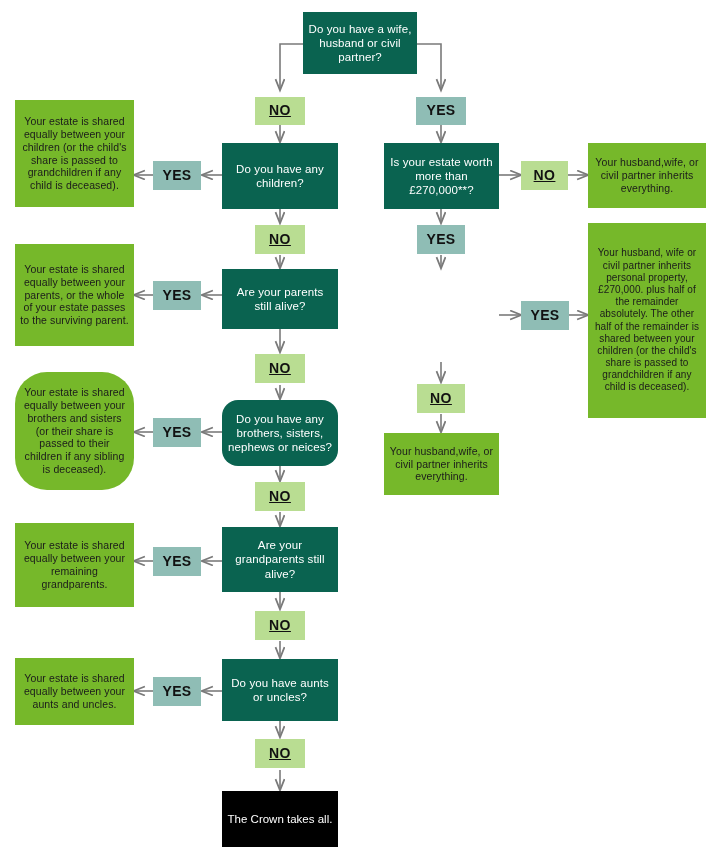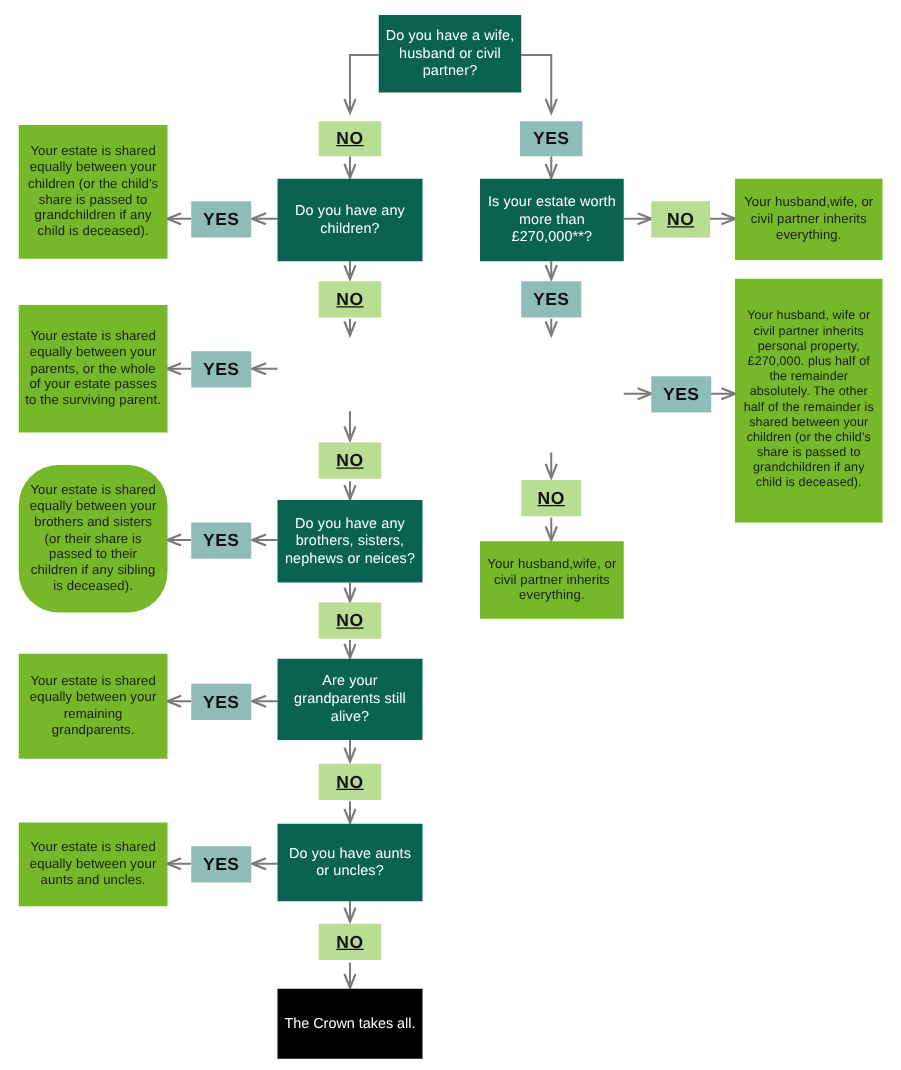--- a/index.html
+++ b/index.html
@@ -117,22 +117,23 @@
     </g>
   </svg>
 
   <div class="node question" style="left:303px;top:8px;width:114px;height:62px;">Do you have a wife, husband or civil partner?</div>
 
   <div class="node chip-no" style="left:255px;top:93px;width:50px;height:28px;">NO</div>
   <div class="node chip-yes" style="left:416px;top:93px;width:50px;height:28px;">YES</div>
 
   <div class="node question" style="left:222px;top:139px;width:116px;height:66px;">Do you have any children?</div>
 
+  <div class="node question" style="left:222px;top:265px;width:116px;height:60px;">Are your parents still alive?</div>
 
-  <div class="node question" style="left:222px;top:396px;width:116px;height:66px;">Do you have any brothers, sisters, nephews or neices?</div>
+  <div class="node question" style="left:222px;top:396px;width:116px;height:66px;border-radius:16px;">Do you have any brothers, sisters, nephews or neices?</div>
 
   <div class="node question" style="left:222px;top:655px;width:116px;height:62px;">Do you have aunts or uncles?</div>
 
   <div class="node question" style="left:222px;top:523px;width:116px;height:65px;">Are your grandparents still alive?</div>
 
   <div class="node chip-no" style="left:255px;top:221px;width:50px;height:29px;">NO</div>
   <div class="node chip-no" style="left:255px;top:350px;width:50px;height:29px;">NO</div>
   <div class="node chip-no" style="left:255px;top:478px;width:50px;height:29px;">NO</div>
   <div class="node chip-no" style="left:255px;top:607px;width:50px;height:29px;">NO</div>
   <div class="node chip-no" style="left:255px;top:735px;width:50px;height:29px;">NO</div>

